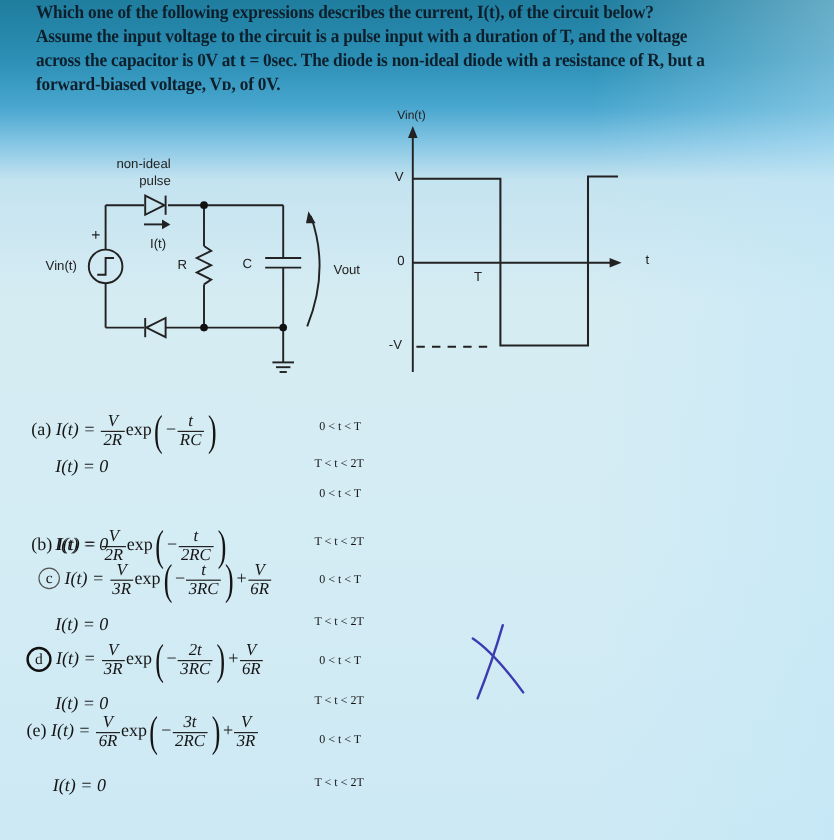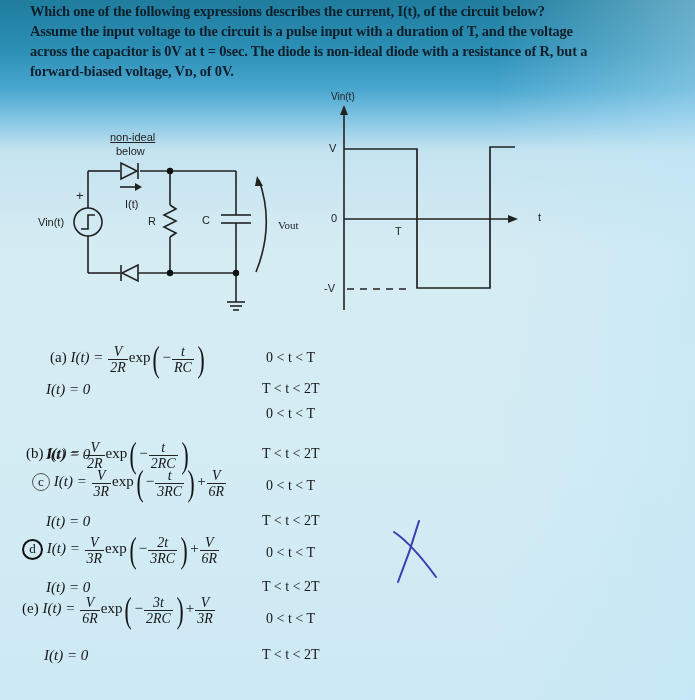--- a/index.html
+++ b/index.html
@@ -22,21 +22,21 @@
   }
   .question .line { white-space:nowrap; }
   .circuit-label, .graph-label { position:absolute; font-family:"Liberation Sans", sans-serif; font-size:11px; color:#222; white-space:nowrap; }
   svg { position:absolute; left:0; top:0; }
   .opt-row { position:absolute; font-family:"Liberation Serif", serif; font-size:15px; color:#151515; white-space:nowrap; }
   .it { font-style:italic; }
   .frac { display:inline-block; vertical-align:middle; text-align:center; font-size:14px; line-height:15px; margin:0 1px; }
   .frac .num { display:block; border-bottom:1px solid #222; padding:0 2px; font-style:italic; }
   .frac .den { display:block; padding:0 2px; font-style:italic; }
   .paren { font-size:36px; vertical-align:middle; font-weight:100; line-height:36px; display:inline-block; transform:scaleX(0.6); }
-  .cond { position:absolute; font-family:"Liberation Serif", serif; font-size:14px; color:#151515; white-space:nowrap; }
+  .cond { position:absolute; font-family:"Liberation Serif", serif; font-size:10px; color:#151515; white-space:nowrap; }
   .circle-c { display:inline-block; width:16px; height:16px; border:1.5px solid #555; border-radius:50%; text-align:center; line-height:15px; font-size:13px; }
   .circle-d { display:inline-block; width:17px; height:17px; border:2.5px solid #111; border-radius:50%; text-align:center; line-height:16px; font-size:13px; }
 </style>
 </head>
 <body>
 
 <div class="right-tint"></div>
 
 <div class="question">
   <div class="line">Which one of the following expressions describes the current, I(t), of the circuit below?</div>
@@ -101,37 +101,37 @@
     <polyline points="344,149 417,149 417,288 490,288 490,147 515,147" stroke-width="1.7"></polyline>
     <line x1="347" y1="289" x2="408" y2="289" stroke-dasharray="7,6"></line>
   </g>
 
   <g stroke="#3a3cb0" stroke-width="2" fill="none" stroke-linecap="round">
     <path d="M394,532 Q412,544 436,577"></path>
     <path d="M419,521 Q410,552 398,582"></path>
   </g>
 </svg>
 
-<div class="circuit-label" style="left:110px;top:131px;text-decoration:underline;">non-ideal</div>
-<div class="circuit-label" style="left:116px;top:145px;">below</div>
+<div class="circuit-label" style="left:97px;top:131px;">non-ideal</div>
+<div class="circuit-label" style="left:116px;top:145px;">pulse</div>
 <div class="circuit-label" style="left:125px;top:198px;">I(t)</div>
 <div class="circuit-label" style="left:76px;top:188px;font-size:13px;">+</div>
 <div class="circuit-label" style="left:38px;top:216px;">Vin(t)</div>
 <div class="circuit-label" style="left:148px;top:215px;">R</div>
 <div class="circuit-label" style="left:202px;top:214px;">C</div>
-<div class="circuit-label" style="left:278px;top:219px;font-family:Liberation Serif, serif;">Vout</div>
+<div class="circuit-label" style="left:278px;top:219px;">Vout</div>
 
 <div class="graph-label" style="left:331px;top:91px;font-size:10px;">Vin(t)</div>
 <div class="graph-label" style="left:538px;top:211px;">t</div>
 <div class="graph-label" style="left:329px;top:142px;">V</div>
 <div class="graph-label" style="left:331px;top:212px;">0</div>
 <div class="graph-label" style="left:395px;top:225px;">T</div>
 <div class="graph-label" style="left:324px;top:282px;">-V</div>
 
-<div class="opt-row" style="left:26px;top:341px;margin-left:24px;">
+<div class="opt-row" style="left:26px;top:341px;">
   <span>(a)</span>
   <span class="it">I(t) =</span>
   <span class="frac"><span class="num">V</span><span class="den">2R</span></span><span>exp</span><span class="paren">(</span>−<span class="frac"><span class="num">t</span><span class="den">RC</span></span><span class="paren">)</span>
 </div>
 <div class="cond" style="left:266px;top:350px;">0 &lt; t &lt; T</div>
 <div class="opt-row it" style="left:46px;top:381px;">I(t) = 0</div>
 <div class="cond" style="left:262px;top:381px;">T &lt; t &lt; 2T</div>
 
 <div class="opt-row" style="left:26px;top:397px;margin-top:40px;">
   <span>(b)</span>

